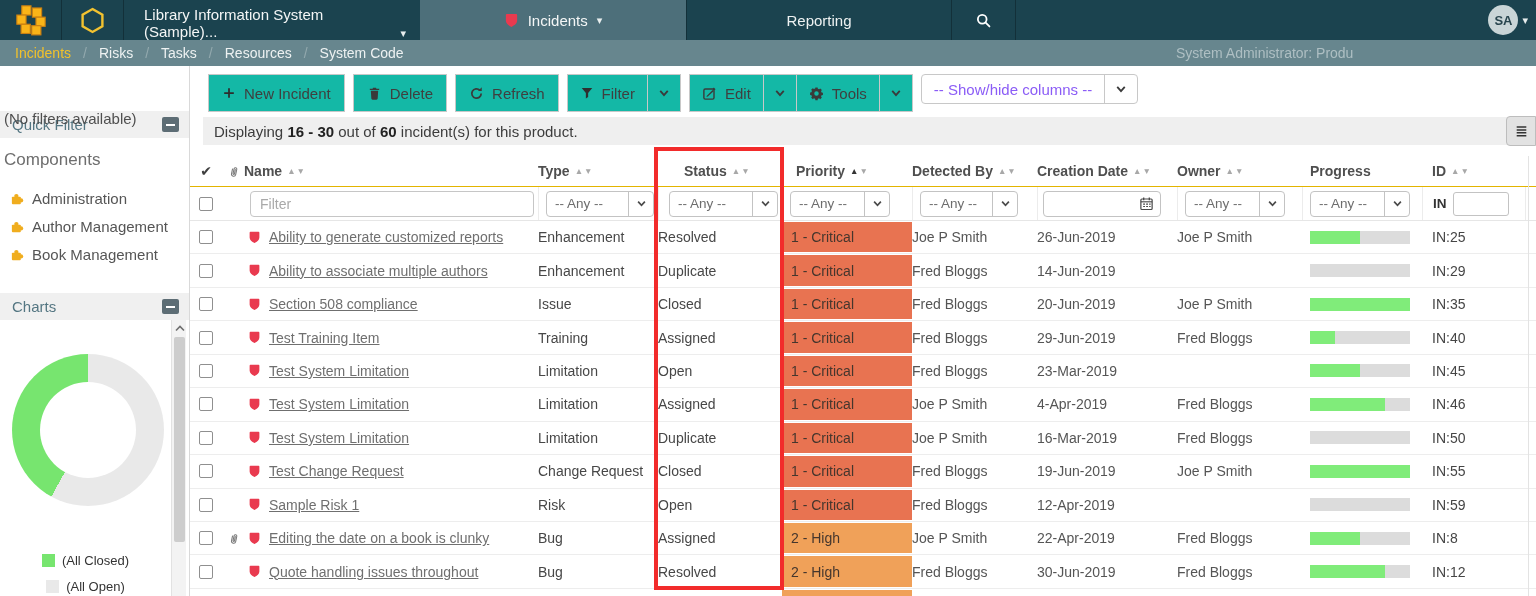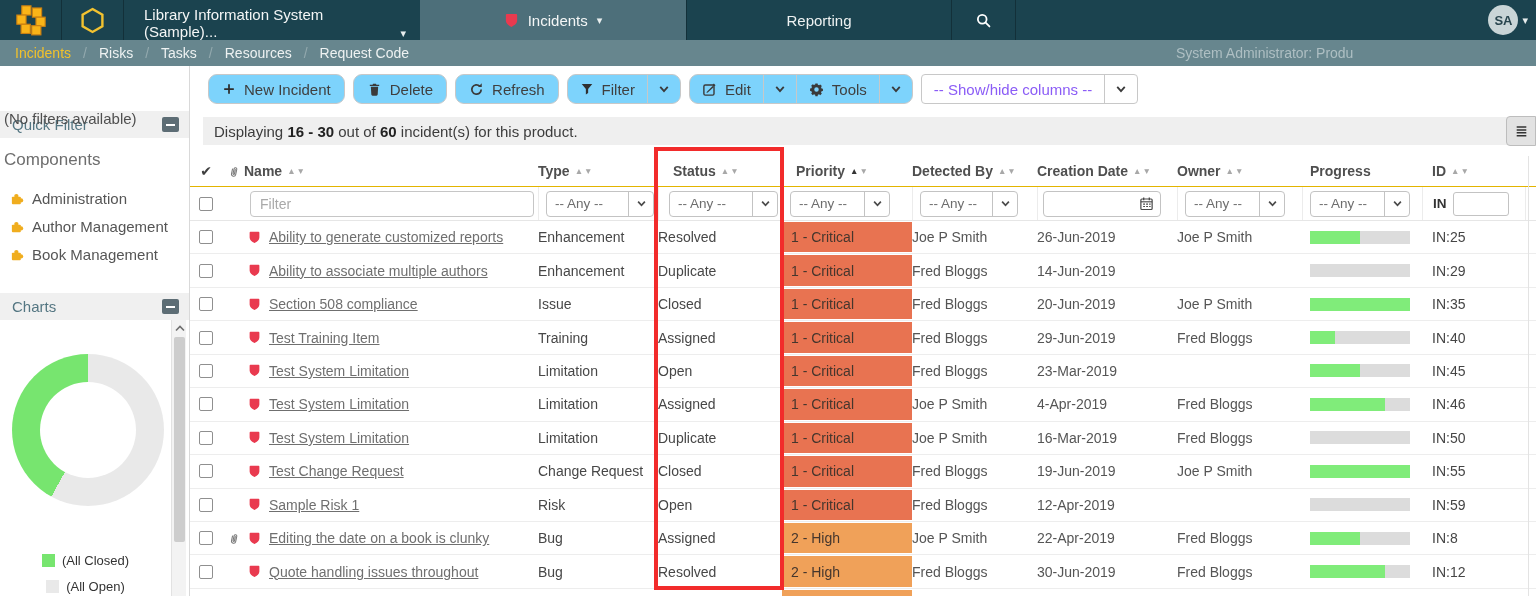--- a/index.html
+++ b/index.html
@@ -43,21 +43,21 @@
   #donut { position:absolute; left:12px; top:34px; width:152px; height:152px; border-radius:50%; }
   #donut::after { content:""; position:absolute; left:28px; top:28px; width:96px; height:96px; border-radius:50%; background:#fff; }
   .legend-row { position:absolute; left:0; width:171px; display:flex; align-items:center; justify-content:center; gap:7px; font-size:13px; color:#333; }
   .lg-swatch { width:13px; height:13px; }
   #sb-scroll { position:absolute; left:171px; top:254px; width:15px; height:276px; background:#f3f3f3; border-left:1px solid #e2e2e2; }
   #sb-scroll .sb-arrow { position:absolute; left:1px; top:2px; width:13px; height:13px; display:flex; align-items:center; justify-content:center; }
   #sb-thumb { position:absolute; left:2px; top:17px; width:11px; height:205px; background:#cdcdcd; border-radius:2px; }
 
   
   #toolbar { position:absolute; left:208px; top:74px; display:flex; gap:8px; }
-  .tbtn, .tgroup { height:30px; background:#7dd3fc; border:1px solid #c8c8c8; border-radius:9px; display:flex; align-items:stretch; color:#3f3f3f; font-size:15px; }
+  .tbtn, .tgroup { height:38px; background:#14b8a6; border:1px solid #c8c8c8; border-radius:0; display:flex; align-items:stretch; color:#3f3f3f; font-size:15px; }
   .tbtn { align-items:center; padding:0 13px; gap:8px; cursor:pointer; }
   .tgroup .seg { display:flex; align-items:center; padding:0 12px; gap:8px; cursor:pointer; }
   .tgroup .chev-seg { border-left:1px solid #c8c8c8; padding:0 10px; display:flex; align-items:center; cursor:pointer; }
   #showhide { height:30px; background:#fff; border:1px solid #c8c8c8; border-radius:4px; display:flex; align-items:stretch; color:#8b5cf6; font-size:15px; cursor:pointer; }
   #showhide .txt { display:flex; align-items:center; padding:0 12px; }
   #showhide .chev-seg { border-left:1px solid #c8c8c8; padding:0 10px; display:flex; align-items:center; }
 
   
   #infobar { position:absolute; left:203px; top:117px; width:1333px; height:28px; background:#efefef; display:flex; align-items:center; padding-left:11px; font-size:15px; color:#3c3c3c; }
   #infobar b { font-weight:bold; color:#222; }
@@ -156,21 +156,21 @@
 
   <div id="bar2">
     <span class="bc-item active">Incidents</span>
     <span class="bc-sep">/</span>
     <span class="bc-item">Risks</span>
     <span class="bc-sep">/</span>
     <span class="bc-item">Tasks</span>
     <span class="bc-sep">/</span>
     <span class="bc-item">Resources</span>
     <span class="bc-sep">/</span>
-    <span class="bc-item">Request Code</span>
+    <span class="bc-item">System Code</span>
     <span id="bar2-right">System Administrator: Produ</span>
   </div>
 
   <div id="sidebar">
     <div class="sb-header" id="qf-header">
       <span>Quick Filter</span>
       <span class="collapse-btn"></span>
     </div>
     <div id="qf-empty">(No filters available)</div>
     <div id="components-title">Components</div>
@@ -321,21 +321,21 @@
         </svg>
     </div>
     <div class="hc">
         <span>Name</span>
         <span class="sort"><i class="up">▲</i><i class="dn">▼</i></span>
       </div>
     <div class="hc">
         <span>Type</span>
         <span class="sort"><i class="up">▲</i><i class="dn">▼</i></span>
       </div>
-    <div class="hc" style="padding-left:15px">
+    <div class="hc" style="padding-left:26px">
         <span>Status</span>
         <span class="sort"><i class="up">▲</i><i class="dn">▼</i></span>
       </div>
     <div class="hc" style="padding-left:14px">
         <span>Priority</span>
         <span class="sort asc"><i class="up">▲</i><i class="dn">▼</i></span>
       </div>
     <div class="hc">
         <span>Detected By</span>
         <span class="sort"><i class="up">▲</i><i class="dn">▼</i></span>

